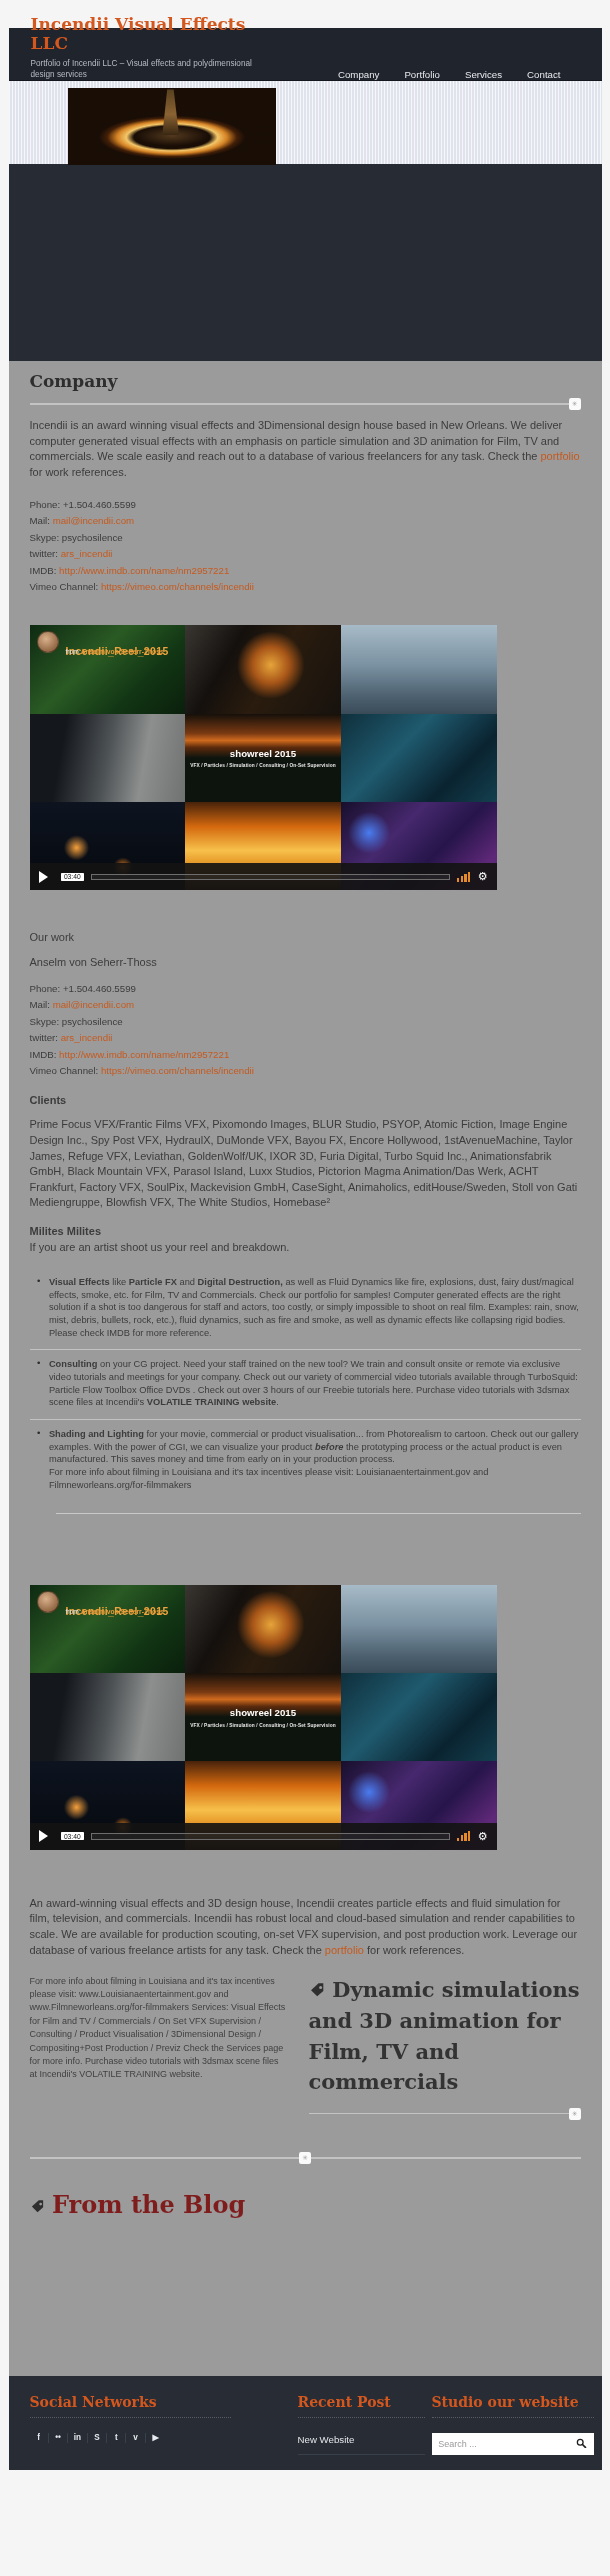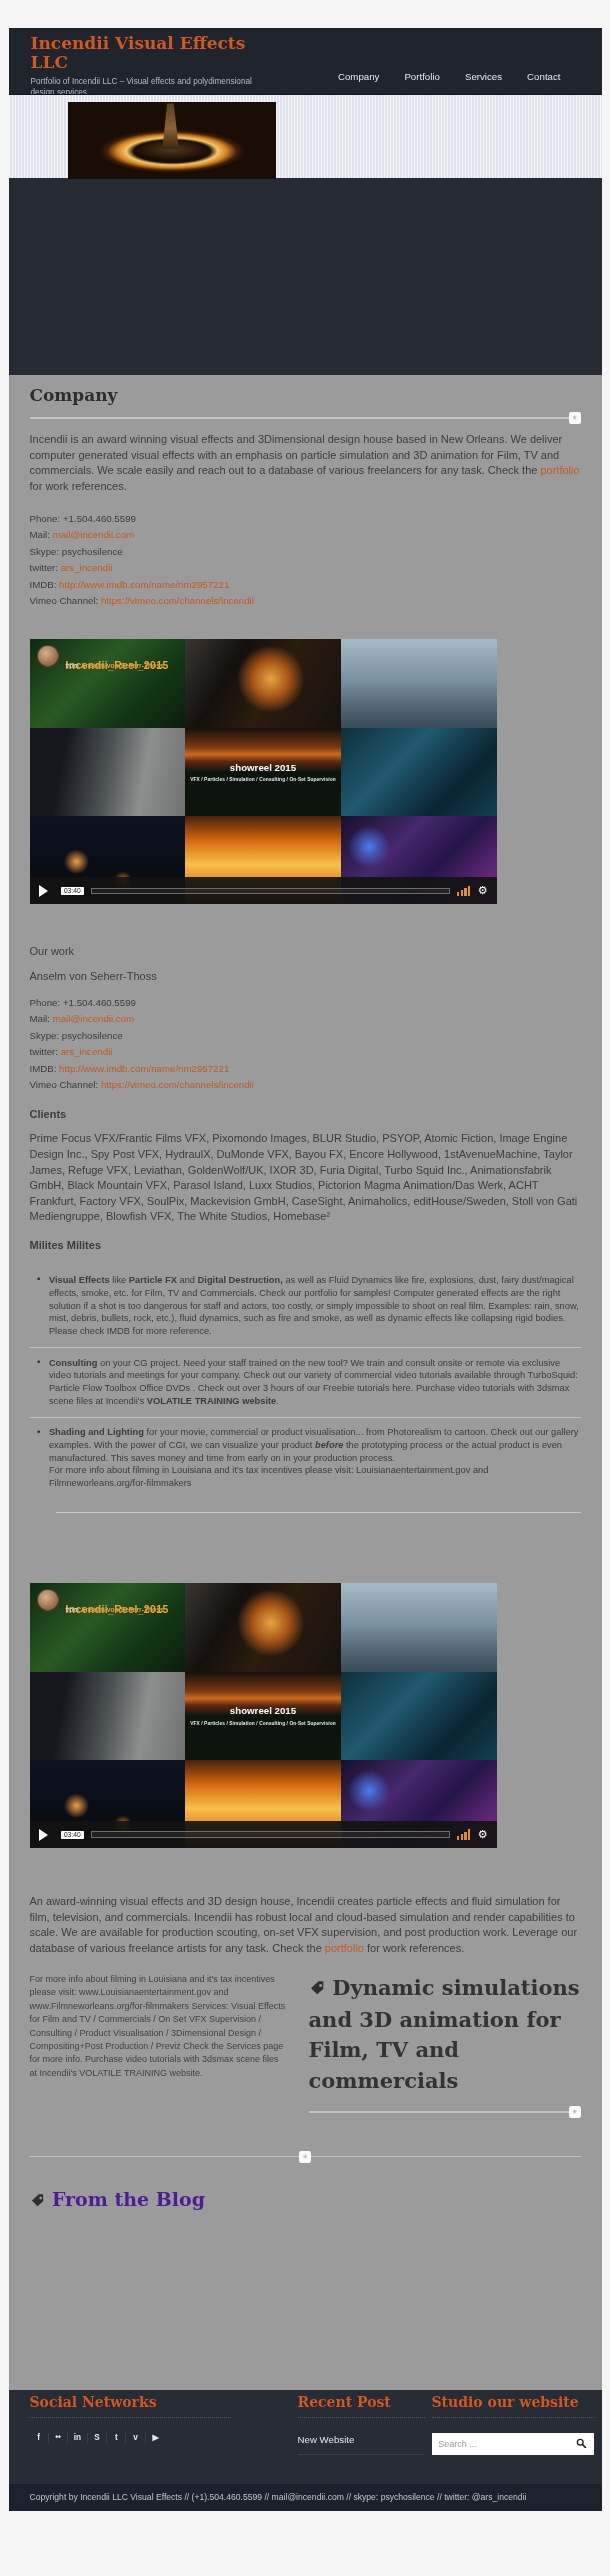--- a/index.html
+++ b/index.html
@@ -6,22 +6,22 @@
   body {
     background:#f5f5f5;
     font-family:"Liberation Sans", sans-serif;
     padding-top:28px; padding-bottom:65px;
     width:610px;
   }
   .page { width:593px; margin:0 auto; }
 
   
   header {
-    height:66px; background:#20242d;
-    display:flex; justify-content:space-between; align-items:center;
+    height:52px; background:#20242d;
+    display:flex; justify-content:space-between; align-items:flex-end;
     padding:10.4px 41px 0 22px;
   }
   .site-title {
     font-family:"DejaVu Serif", serif; font-weight:bold;
     color:#d4571e; font-size:17px; line-height:1.12; width:223px;
   }
   .tagline { font-size:8.2px; color:#b7bcc4; margin-top:4.5px; width:246px; line-height:1.35; }
   nav ul { list-style:none; display:flex; gap:25px; margin-top:21px; }
   nav li { color:#e8eaee; font-size:9.7px; cursor:pointer; }
 
@@ -102,24 +102,24 @@
 
   
   .twocol { display:flex; margin-top:16.4px; gap:22px; }
   .twocol .leftcol { width:257px; font-size:9px; line-height:13.4px; color:#414141; }
   .twocol .rightcol { flex:1; }
   .feature-h {
     font-family:"DejaVu Serif", serif; font-size:21px; line-height:1.45;
     color:#333; font-weight:bold; display:block;
   }
   .tag-ico { display:inline-block; vertical-align:-1.5px; margin-right:7.4px; }
-  .blog-h { font-family:"DejaVu Serif", serif; font-size:19px; color:#4c1d95; font-weight:bold; margin-top:31px; }
-
-  
-  footer { background:#272c35; height:94px; padding:4px 21px 0 21px; display:grid; grid-template-columns:268px 134px 1fr; }
+  .blog-h { font-family:"DejaVu Serif", serif; font-size:24px; color:#7f1d1d; font-weight:bold; margin-top:31px; }
+
+  
+  footer { background:#272c35; height:94px; padding:18px 21px 0 21px; display:grid; grid-template-columns:268px 134px 1fr; }
   .f-head-wrap { border-bottom:0.7px dotted #565b64; padding-bottom:6.7px; }
   .f-col .f-title { font-family:"DejaVu Serif", serif; font-weight:bold; color:#d4571e; font-size:14px; }
   .social-row { margin-top:15px; display:flex; }
   .social-row span.sicon {
     color:#e7eaee; font-size:8.2px; font-weight:bold; width:19.4px; text-align:center;
     border-right:0.7px solid #3a4049; cursor:pointer; line-height:10.4px;
   }
   .social-row span.sicon:last-child { border-right:none; }
   .recent-item { margin-top:16.4px; color:#e3e5e9; font-size:9.7px; padding-bottom:9px; border-bottom:0.7px solid #3a4049; width:127px; cursor:pointer; }
   .search-wrap { margin-top:15px; position:relative; width:162px; }
@@ -217,20 +217,21 @@
         <div><span class="lbl">Skype: </span><span>psychosilence</span></div>
         <div><span class="lbl">twitter: </span><a class="lnk">ars_incendii</a></div>
         <div><span class="lbl">IMDB: </span><a class="lnk">http://www.imdb.com/name/nm2957221</a></div>
         <div><span class="lbl">Vimeo Channel: </span><a class="lnk">https://vimeo.com/channels/incendii</a></div>
       </div>
 
     <p class="body bold" style="margin-top:13.4px">Clients</p>
     <p class="clients-list" style="margin-top:9px">Prime Focus VFX/Frantic Films VFX, Pixomondo Images, BLUR Studio, PSYOP, Atomic Fiction, Image Engine Design Inc., Spy Post VFX, HydraulX, DuMonde VFX, Bayou FX, Encore Hollywood, 1stAvenueMachine, Taylor James, Refuge VFX, Leviathan, GoldenWolf/UK, IXOR 3D, Furia Digital, Turbo Squid Inc., Animationsfabrik GmbH, Black Mountain VFX, Parasol Island, Luxx Studios, Pictorion Magma Animation/Das Werk, ACHT Frankfurt, Factory VFX, SoulPix, Mackevision GmbH, CaseSight, Animaholics, editHouse/Sweden, Stoll von Gati Mediengruppe, Blowfish VFX, The White Studios, Homebase²</p>
 
     <p class="body bold" style="margin-top:13.4px">Milites Milites</p>
+    <p class="body">If you are an artist shoot us your reel and breakdown.</p>
 
     <ul class="bullets" id="bullet-list">
         <li><span style="font-weight: bold;">Visual Effects</span><span> like </span><span style="font-weight: bold;">Particle FX</span><span> and </span><span style="font-weight: bold;">Digital Destruction,</span><span> as well as Fluid Dynamics like fire, explosions, dust, fairy dust/magical effects, smoke, etc. for Film, TV and Commercials. Check our portfolio for samples! Computer generated effects are the right solution if a shot is too dangerous for staff and actors, too costly, or simply impossible to shoot on real film. Examples: rain, snow, mist, debris, bullets, rock, etc.), fluid dynamics, such as fire and smoke, as well as dynamic effects like collapsing rigid bodies. Please check IMDB for more reference.</span></li>
         <li><span style="font-weight: bold;">Consulting</span><span> on your CG project. Need your staff trained on the new tool? We train and consult onsite or remote via exclusive video tutorials and meetings for your company. Check out our variety of commercial video tutorials available through TurboSquid: Particle Flow Toolbox Office DVDs . Check out over 3 hours of our Freebie tutorials here. Purchase video tutorials with 3dsmax scene files at Incendii's </span><span style="font-weight: bold;">VOLATILE TRAINING website</span><span>.</span></li>
         <li><span style="font-weight: bold;">Shading and Lighting</span><span> for your movie, commercial or product visualisation... from Photorealism to cartoon. Check out our gallery examples. With the power of CGI, we can visualize your product </span><span style="font-weight: bold; font-style: italic;">before</span><span> the prototyping process or the actual product is even manufactured. This saves money and time from early on in your production process.
 For more info about filming in Louisiana and it's tax incentives please visit: Louisianaentertainment.gov and Filmneworleans.org/for-filmmakers</span></li>
       </ul>
 
     <div class="wide-divider"></div>
 
@@ -323,18 +324,15 @@
         <button class="search-btn">
           <span><svg width="10.4" height="10.4" viewBox="0 0 16 16">
                 <circle cx="6.5" cy="6.5" r="4.4" fill="none" stroke="#1e1e1e" stroke-width="2"></circle>
                 <line x1="10" y1="10" x2="14.5" y2="14.5" stroke="#1e1e1e" stroke-width="2.6" stroke-linecap="round"></line>
               </svg></span>
         </button>
       </div>
     </div>
   </footer>
 
-  <div class="copyright">
-    <span>Copyright by Incendii LLC Visual Effects // (+1).504.460.5599 // mail@incendii.com // skype: psychosilence // twitter: @ars_incendii</span>
-  </div>
 
 </div>
 
 
 </body></html>

